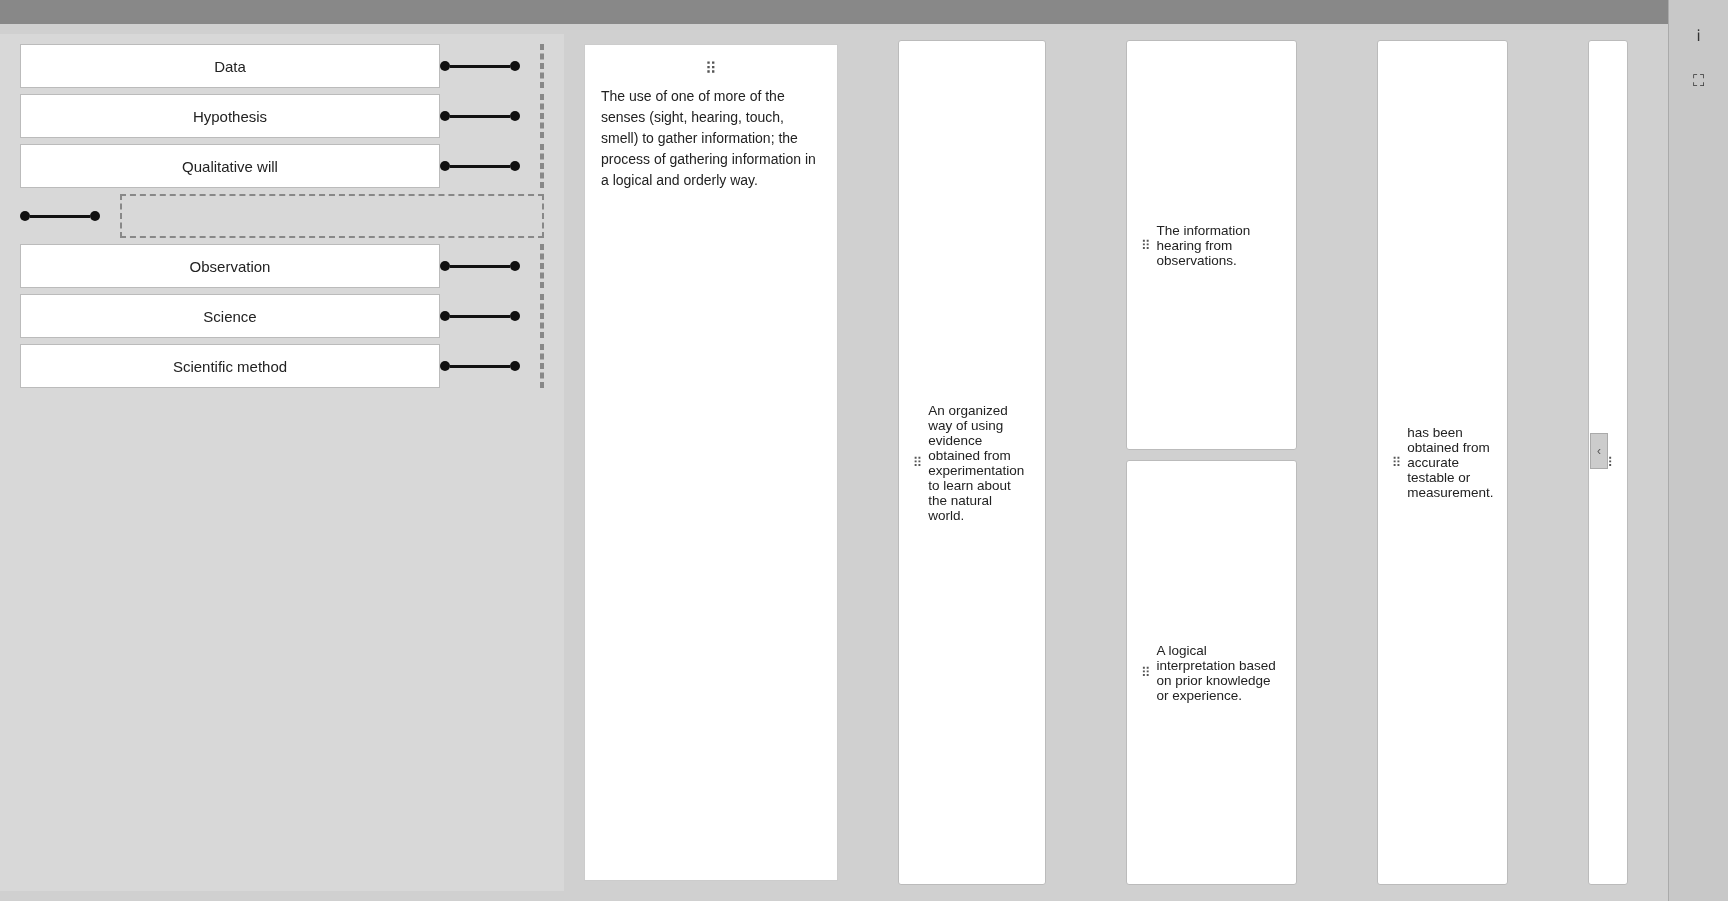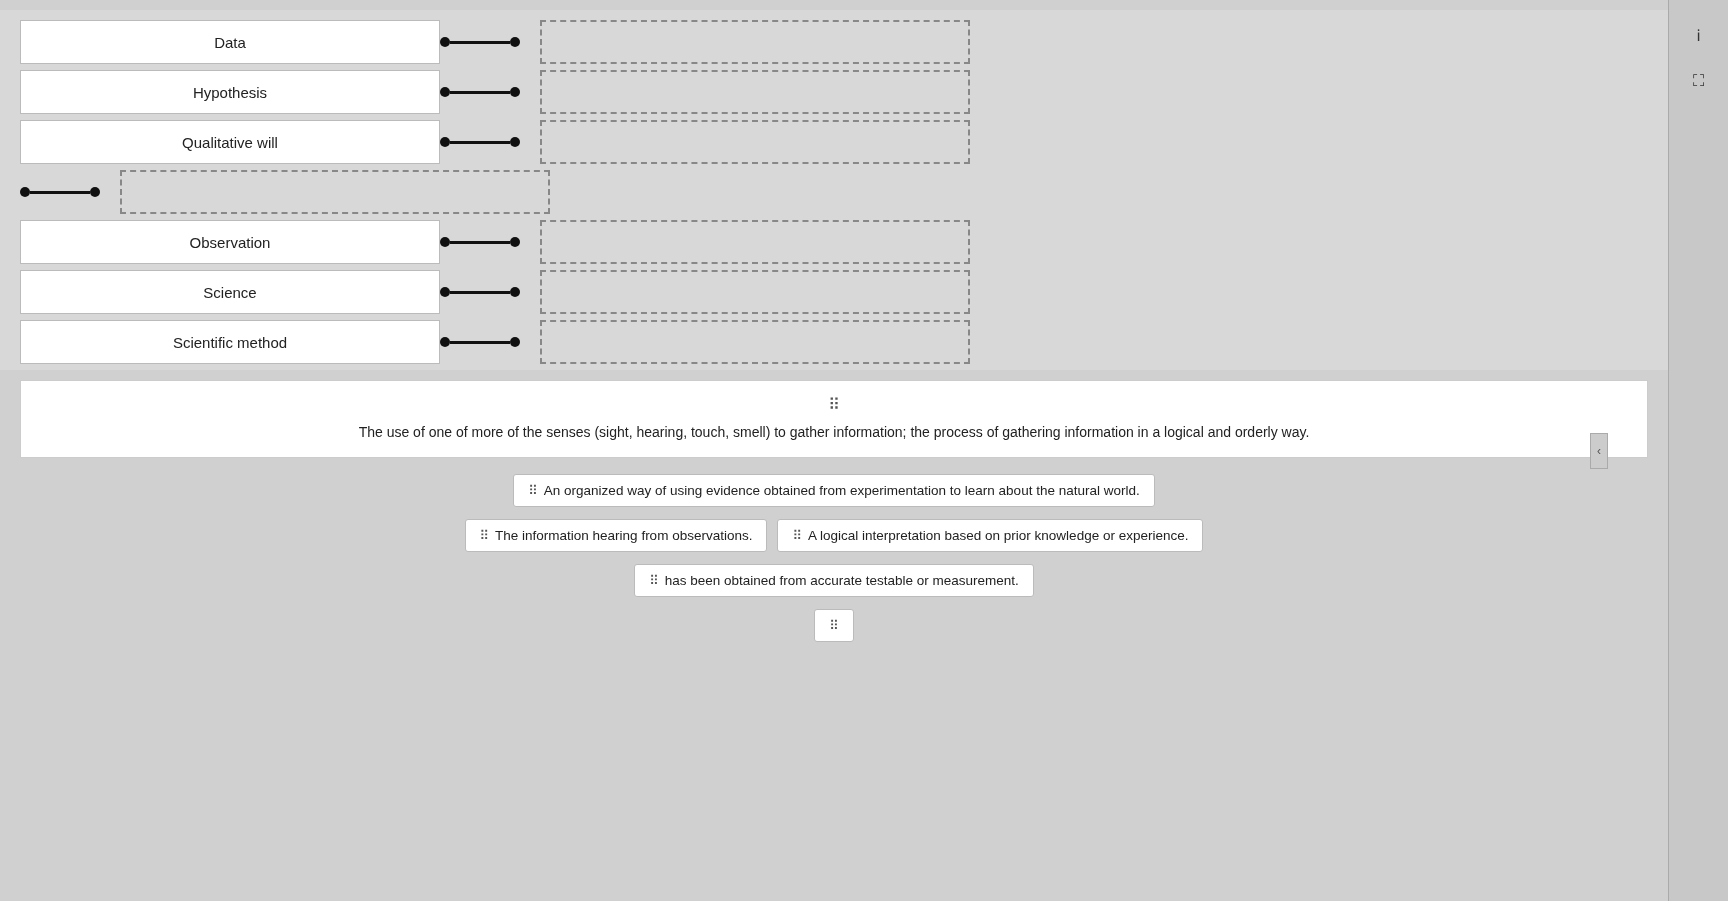--- a/index.html
+++ b/index.html
@@ -11,23 +11,24 @@
       width: 1728px;
       height: 901px;
       overflow: hidden;
       display: flex;
     }
 
     .main-area {
       flex: 1;
       background: #d0d0d0;
       display: flex;
-      flex-direction: column;
+      flex-direction: row;
       padding: 10px 0;
       overflow: hidden;
+      margin-top: 24px;
     }
 
     .matching-section {
       background: #d8d8d8;
       padding: 10px 20px 0 20px;
     }
 
     .matching-row {
       display: flex;
       align-items: center;
@@ -94,21 +95,20 @@
       text-align: center;
       color: #555;
       font-size: 16px;
       margin-bottom: 8px;
     }
 
     .answer-text {
       font-size: 14px;
       color: #222;
       line-height: 1.5;
-      text-align: center;
     }
 
     .draggable-chips {
       display: flex;
       flex-wrap: wrap;
       gap: 10px;
       justify-content: center;
       padding: 0 40px;
       margin: 6px 0;
     }

